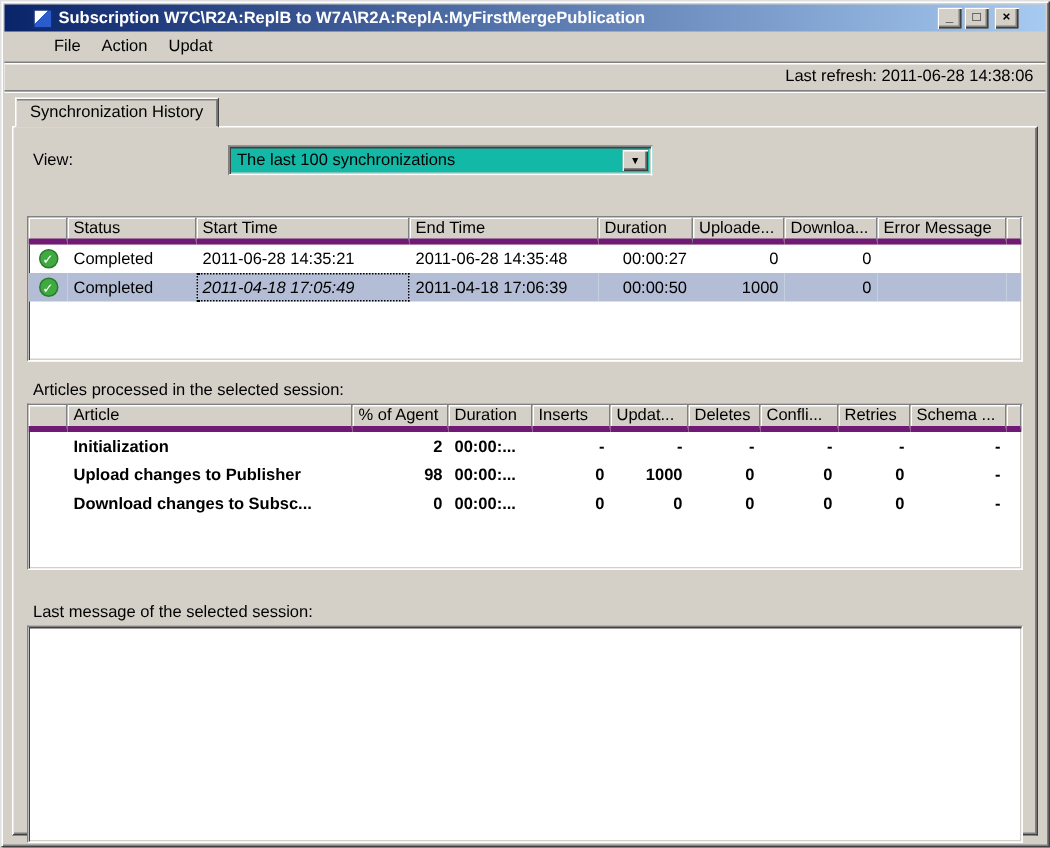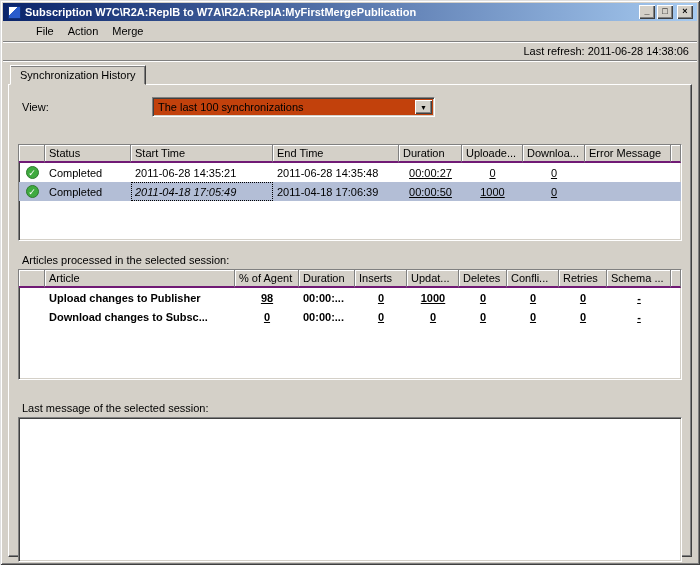--- a/index.html
+++ b/index.html
@@ -16,21 +16,21 @@
     background: #d4d0c8;
     padding: 3px;
     box-shadow: inset 1px 1px 0 #dfdfdf, inset -1px -1px 0 #404040,
                 inset 2px 2px 0 #fff,    inset -2px -2px 0 #808080;
   }
   
   .titlebar {
     height: 18px;
     background: linear-gradient(to right, #0a246a, #a6caf0);
     display: flex; align-items: center;
-    padding: 0 4px;
+    padding: 0 18px;
   }
   .win-icon {
     width: 13px; height: 13px; margin-left: 1px;
     background: linear-gradient(135deg, #fff 0 40%, #2a5ccc 40% 100%);
     border: 1px solid #10307a;
     flex: 0 0 auto;
   }
   .title-text {
     color: #fff; font-weight: bold;
     margin-left: 4px; flex: 1;
@@ -77,21 +77,21 @@
     border: 1px solid;
     border-color: #fff #404040 #404040 #fff;
     box-shadow: inset -1px -1px 0 #808080;
     padding: 8px 9px;
   }
   
   .view-row { display: flex; align-items: center; padding-left: 4px; margin-top: 4px; margin-bottom: 27px; }
   .view-label { flex: 0 0 130px; }
   .combo {
     width: 283px; height: 20px;
-    background: #c2410c;
+    background: #14b8a6;
     border: 1px solid; border-color: #808080 #fff #fff #808080;
     box-shadow: inset 1px 1px 0 #404040, inset -1px -1px 0 #d4d0c8;
     display: flex; align-items: stretch;
   }
   .combo-value { flex: 1; padding: 3px 5px 0 5px; white-space: nowrap; overflow: hidden; }
   .combo-btn {
     flex: 0 0 17px; margin: 2px 2px 2px 0;
     background: #d4d0c8;
     box-shadow: inset 1px 1px 0 #fff, inset -1px -1px 0 #404040, inset -2px -2px 0 #808080;
     font-size: 7px; text-align: center; line-height: 15px; color:#000;
@@ -105,33 +105,33 @@
     box-shadow: inset 1px 1px 0 #404040, inset -1px -1px 0 #d4d0c8;
     overflow: hidden;
   }
   .lv-sessions { height: 97px; margin-bottom: 13px; }
   .lv-articles { height: 111px; margin-bottom: 22px; }
   table { width: 100%; border-collapse: separate; border-spacing: 0; table-layout: fixed; font-size: 11px; }
   th {
     height: 18px;
     background: #d4d0c8;
     border-right: 1px solid #808080;
-    border-bottom: 2px solid #701a75;
+    border-bottom: 4px solid #701a75;
     box-shadow: inset 1px 1px 0 #fff;
     font-weight: normal; text-align: left;
     padding: 1px 4px; white-space: nowrap; overflow: hidden;
   }
   td {
     height: 19px; padding: 1px 4px;
     white-space: nowrap; overflow: hidden;
     vertical-align: middle;
   }
   tr.selected td { background: #b3bed6; }
   td.focus-cell { outline: 1px dotted #000; outline-offset: -1px; font-style: italic; }
-  .num { text-align: center; text-decoration: underline; }
+  .num { text-align: right; }
   .lv-articles td { font-weight: bold; }
   .icon-cell { text-align: center; padding: 1px 2px; }
   .status-icon {
     display: inline-block; width: 13px; height: 13px;
     border-radius: 50%;
     background: #3faa3f; border: 1px solid #2d7a2d;
     color: #fff; font-size: 9px; line-height: 12px; text-align: center;
   }
   
   .message-box {
@@ -151,21 +151,21 @@
     <span class="win-icon"></span>
     <span class="title-text">Subscription W7C\R2A:ReplB to W7A\R2A:ReplA:MyFirstMergePublication</span>
     <span class="tb-btn">_</span>
     <span class="tb-btn">□</span>
     <span class="tb-btn tb-close">×</span>
   </div>
 
   <div class="menubar">
     <span class="menu-item">File</span>
     <span class="menu-item">Action</span>
-    <span class="menu-item">Merge</span>
+    <span class="menu-item">Updat</span>
   </div>
 
   <div class="refreshbar">
     <span>Last refresh: 2011-06-28 14:38:06</span>
   </div>
 
   <div class="tab-area">
     <div class="tab">Synchronization History</div>
 
     <div class="tab-page">
@@ -260,20 +260,33 @@
               <th>Deletes</th>
               <th>Confli...</th>
               <th>Retries</th>
               <th>Schema ...</th>
               <th></th>
             </tr>
           </thead>
           <tbody>
             <tr>
               <td></td>
+              <td>Initialization</td>
+              <td class="num">2</td>
+              <td>00:00:...</td>
+              <td class="num">-</td>
+              <td class="num">-</td>
+              <td class="num">-</td>
+              <td class="num">-</td>
+              <td class="num">-</td>
+              <td class="num">-</td>
+              <td></td>
+            </tr>
+            <tr>
+              <td></td>
               <td>Upload changes to Publisher</td>
               <td class="num">98</td>
               <td>00:00:...</td>
               <td class="num">0</td>
               <td class="num">1000</td>
               <td class="num">0</td>
               <td class="num">0</td>
               <td class="num">0</td>
               <td class="num">-</td>
               <td></td>

